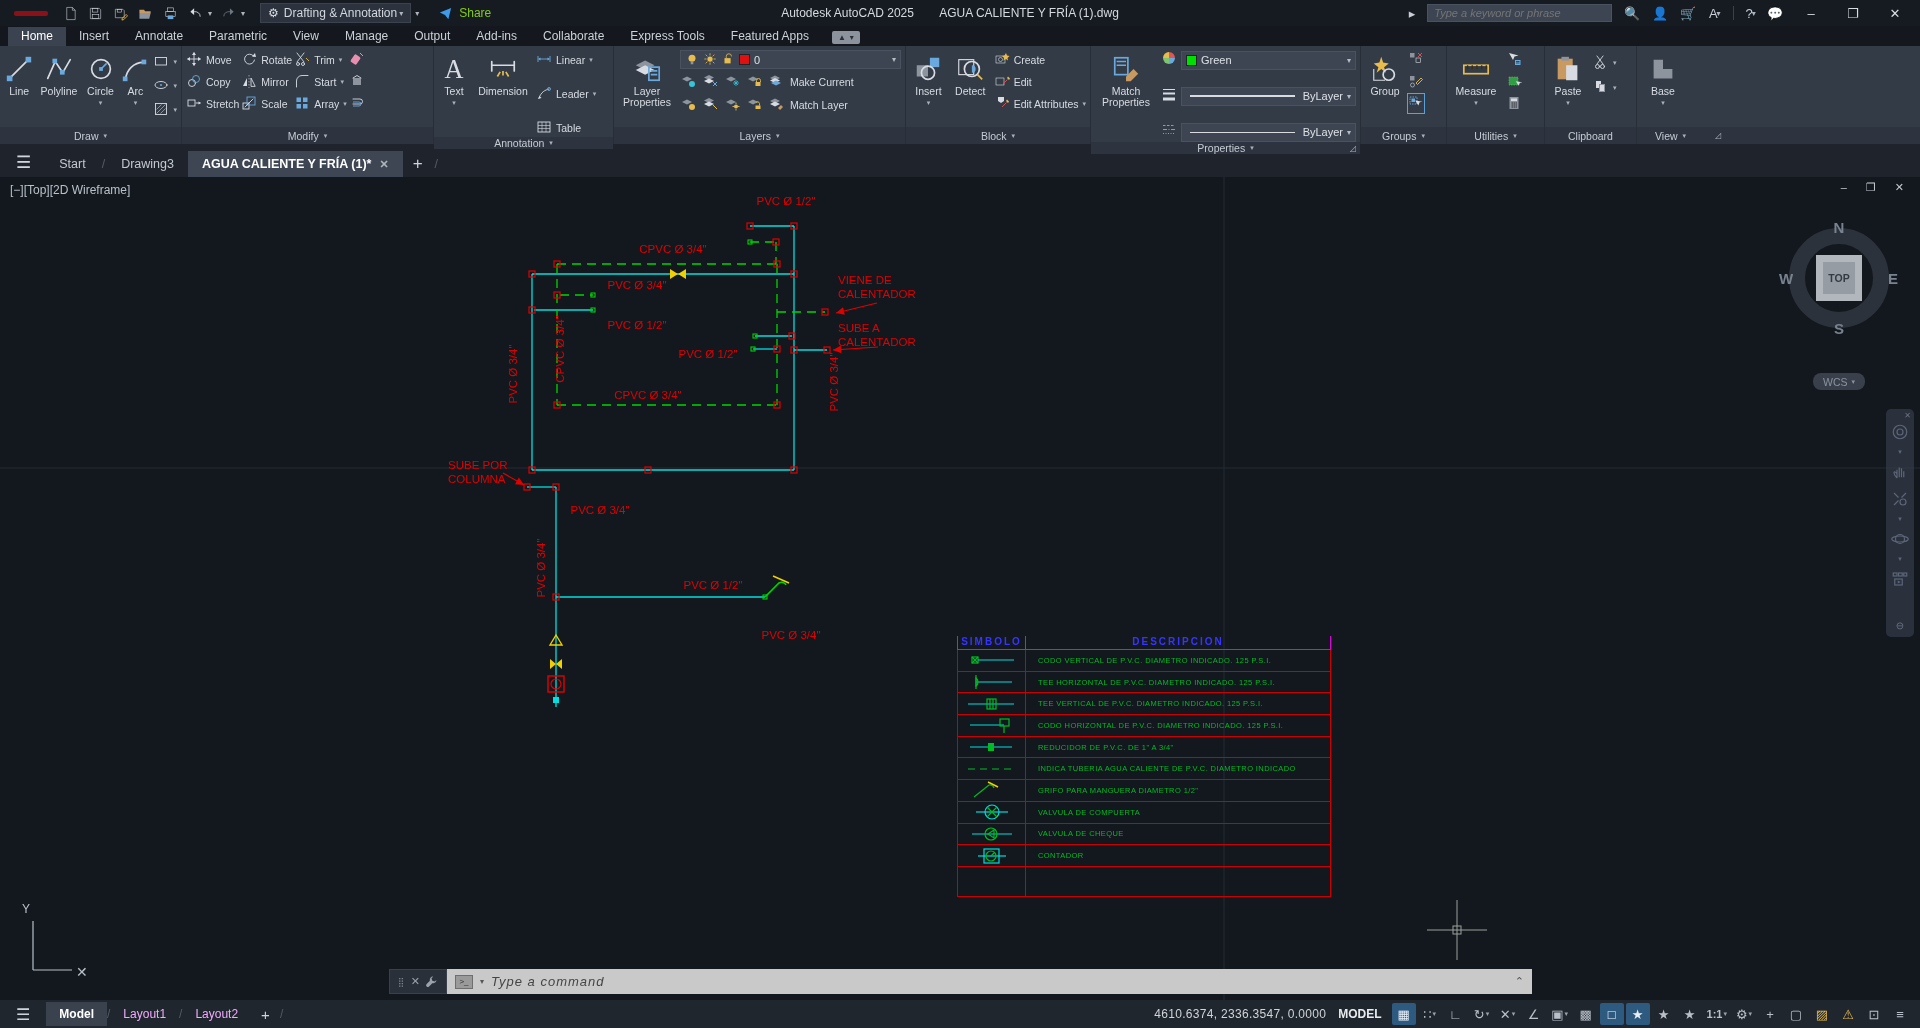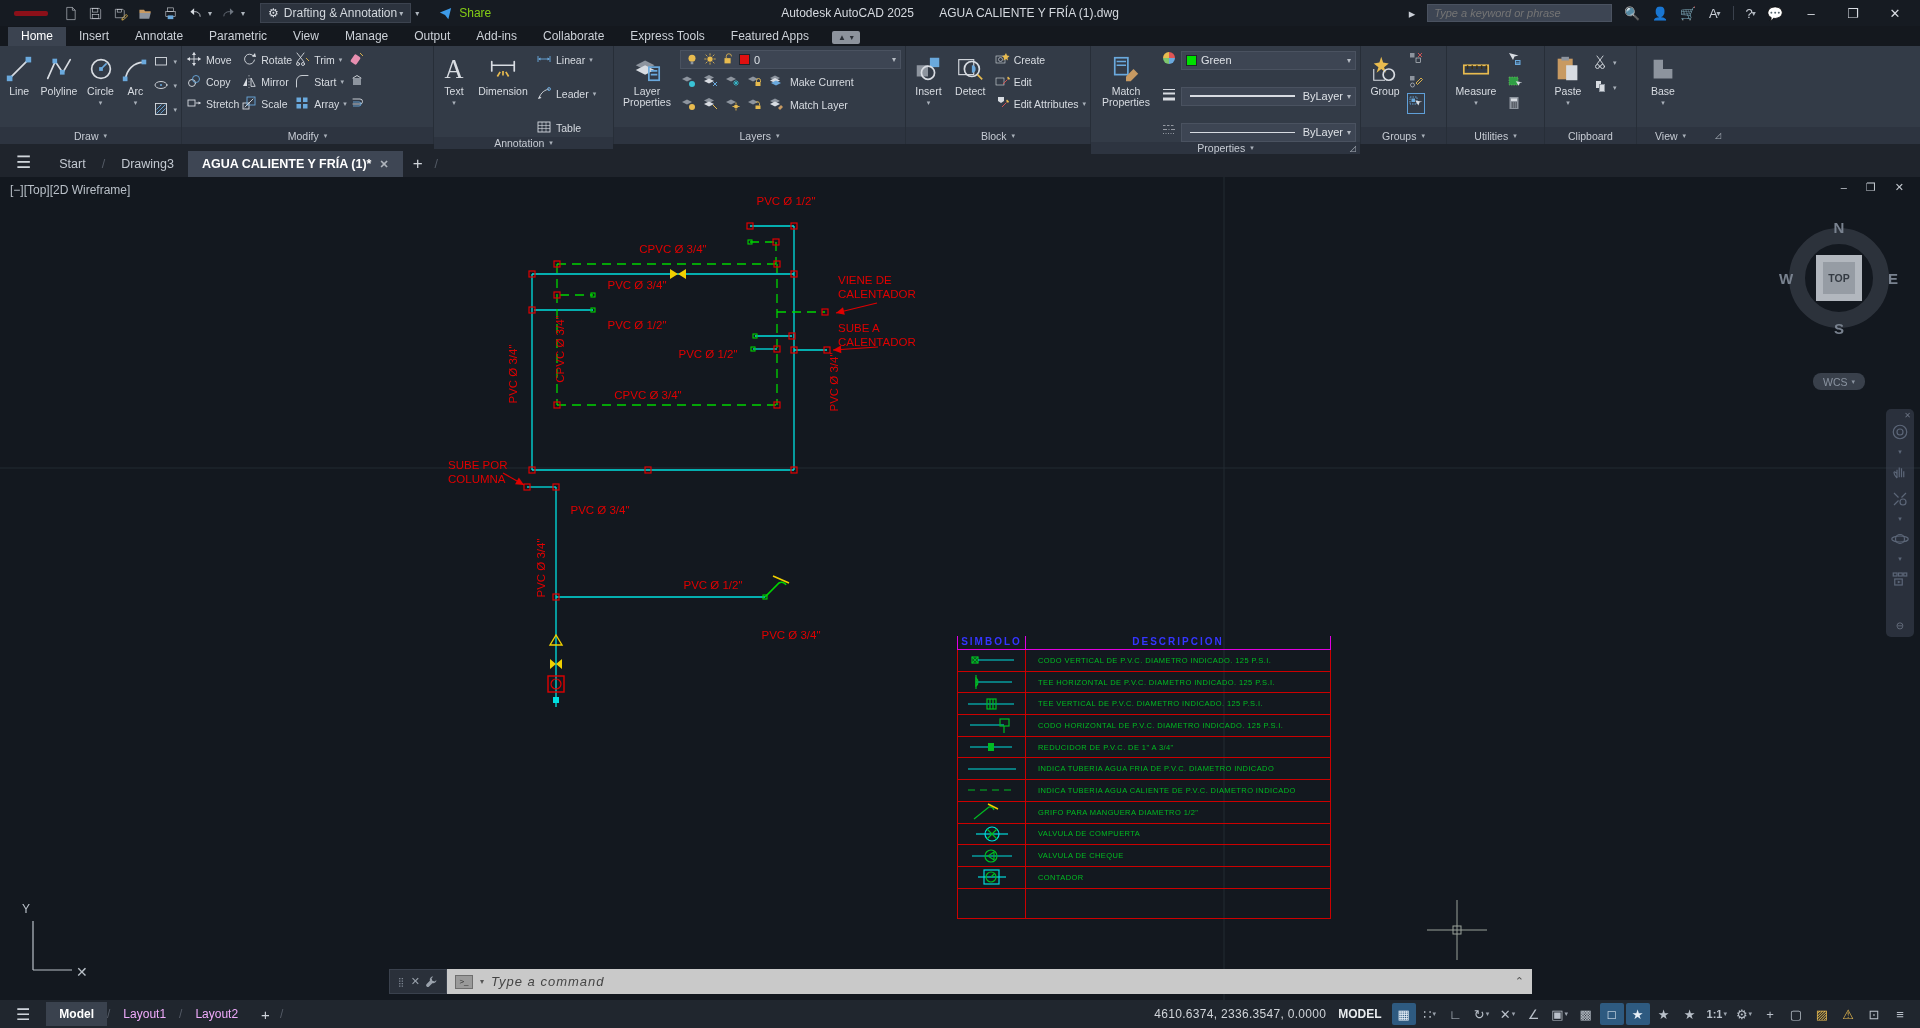--- a/index.html
+++ b/index.html
@@ -1014,28 +1014,20 @@
             <svg width="60" height="18" viewBox="0 0 60 18">
               <line class="tc" x1="8" y1="9" x2="50" y2="9"></line>
               <rect x="26" y="5" width="6" height="8" fill="#00bb22"></rect>
             </svg>
           </div>
           <div class="c2">REDUCIDOR DE P.V.C. DE 1" A 3/4"</div>
         </div>
         <div class="nt-row">
           <div class="c1">
             <svg width="60" height="18" viewBox="0 0 60 18">
-              <line class="tc" x1="6" y1="9" x2="54" y2="9"></line>
-            </svg>
-          </div>
-          <div class="c2">INDICA TUBERIA AGUA FRIA DE P.V.C. DIAMETRO INDICADO</div>
-        </div>
-        <div class="nt-row">
-          <div class="c1">
-            <svg width="60" height="18" viewBox="0 0 60 18">
               <line class="tg" x1="6" y1="9" x2="54" y2="9" stroke-dasharray="7 5"></line>
             </svg>
           </div>
           <div class="c2">INDICA TUBERIA AGUA CALIENTE DE P.V.C. DIAMETRO INDICADO</div>
         </div>
         <div class="nt-row">
           <div class="c1">
             <svg width="60" height="18" viewBox="0 0 60 18">
               <line class="tg" x1="12" y1="16" x2="27" y2="4"></line>
               <path class="tg" d="M27 4a4 4 0 0 1 5 3"></path>

